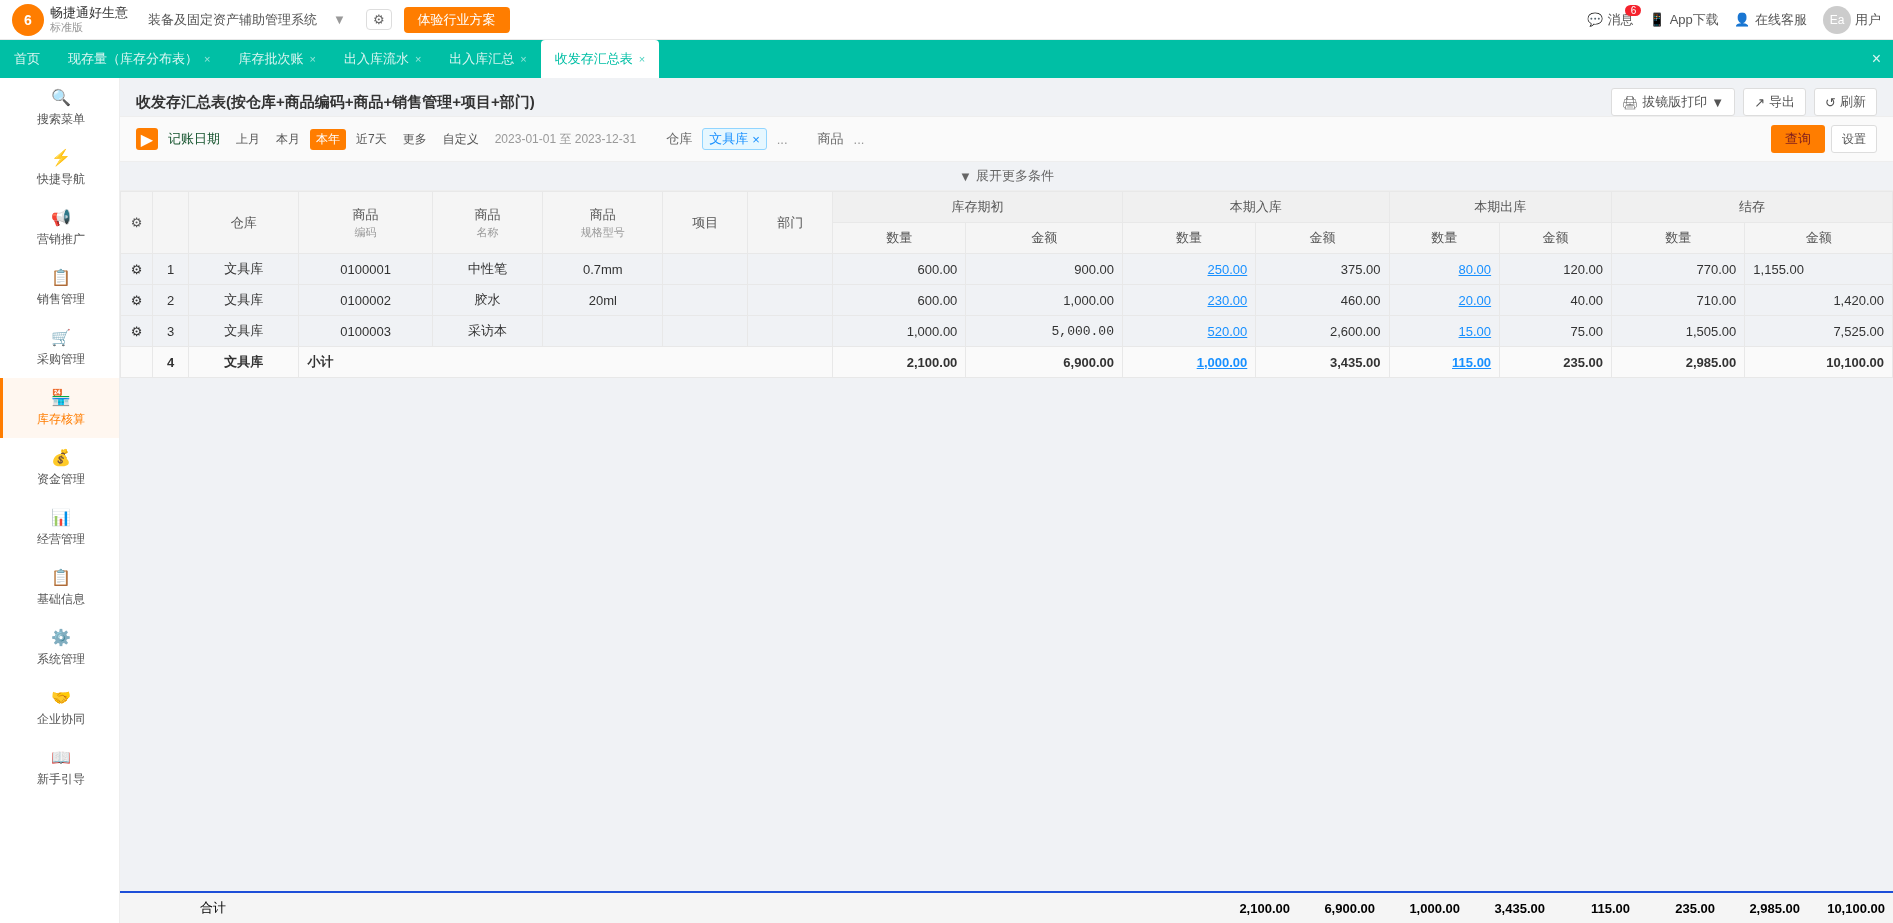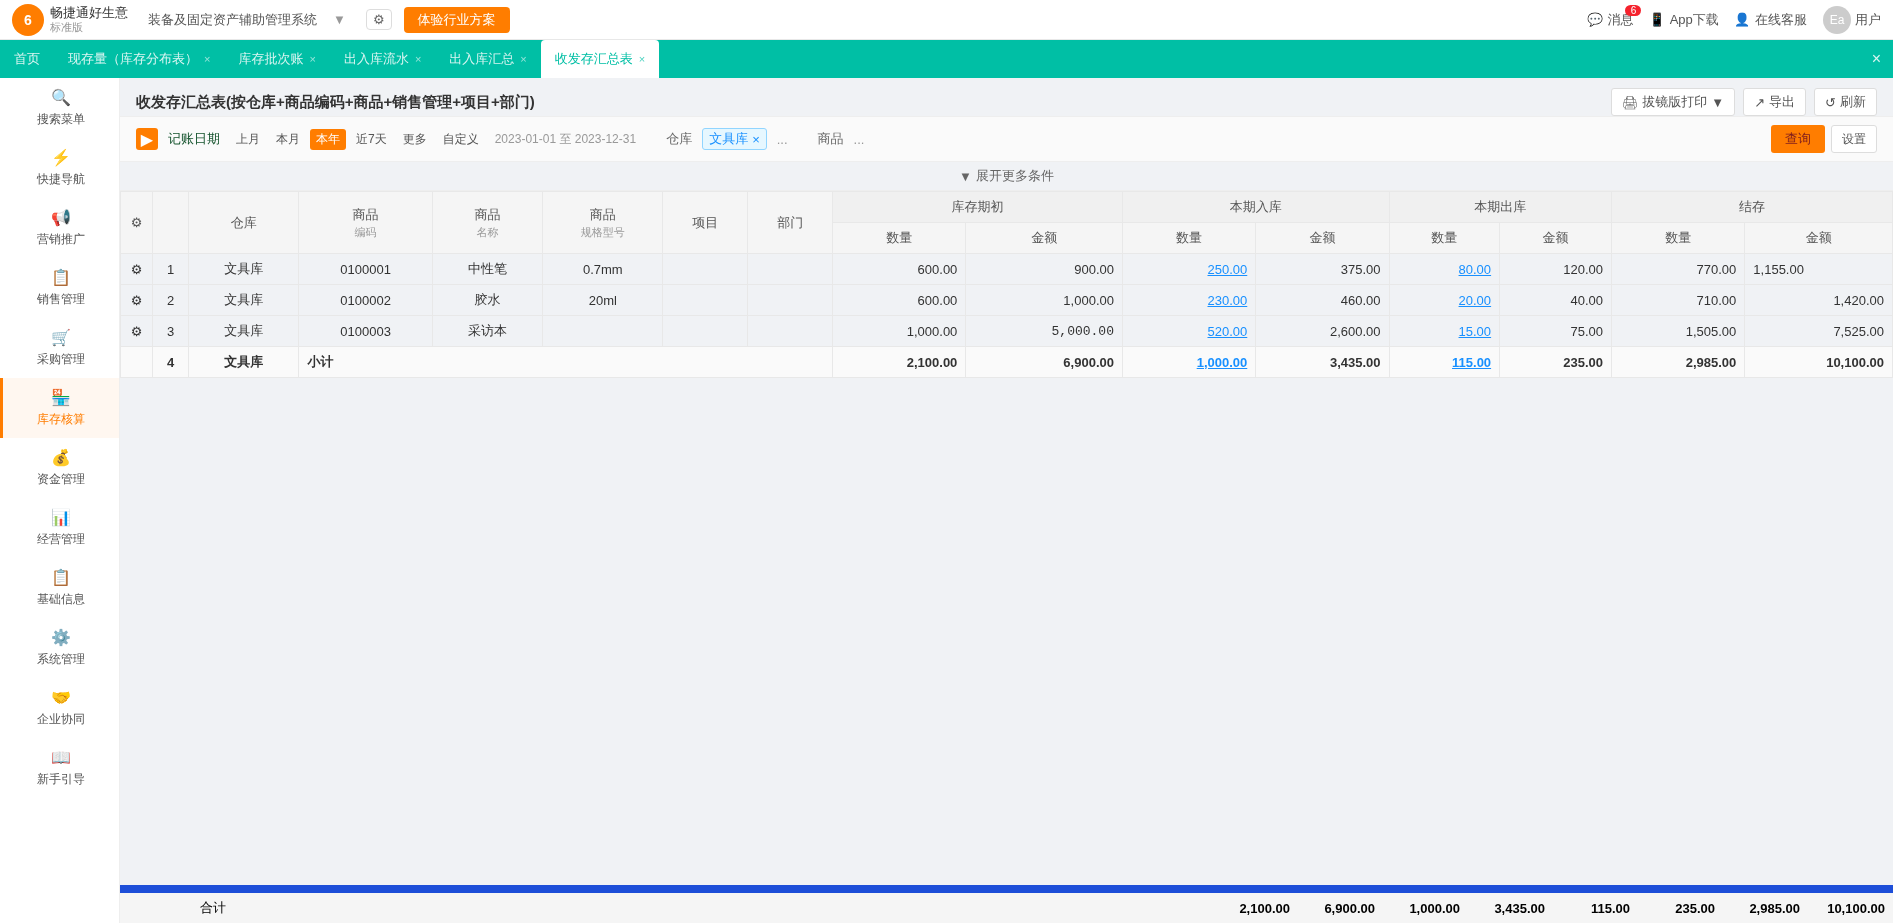--- a/index.html
+++ b/index.html
@@ -320,21 +320,21 @@
   <td style="text-align:right; font-weight:bold;">3,435.00</td>
   <td style="text-align:right; font-weight:bold;"><span class="underline">115.00</span></td>
   <td style="text-align:right; font-weight:bold;">235.00</td>
   <td style="text-align:right; font-weight:bold;">2,985.00</td>
   <td style="text-align:right; font-weight:bold;">10,100.00</td>
 </tr>
           </tbody>
       </table>
     </div>
 
-    <div style="background:#f5f5f5; border-top:8px solid #1d4ed8; display:flex; align-items:center; padding:6px 0;">
+    <div style="background:#f5f5f5; border-top:2px solid #1d4ed8; display:flex; align-items:center; padding:6px 0;">
       <div style="min-width:36px;"></div>
       <div style="min-width:36px;"></div>
       <div style="min-width:80px; padding:0 8px;">合计</div>
       <div style="min-width:80px;"></div>
       <div style="min-width:80px;"></div>
       <div style="min-width:80px;"></div>
       <div style="min-width:80px;"></div>
       <div style="min-width:80px;"></div>
       <div style="flex:1; display:flex; justify-content:flex-end;">
         <div style="min-width:85px; text-align:right; padding:0 8px; font-weight:bold;">2,100.00</div>

